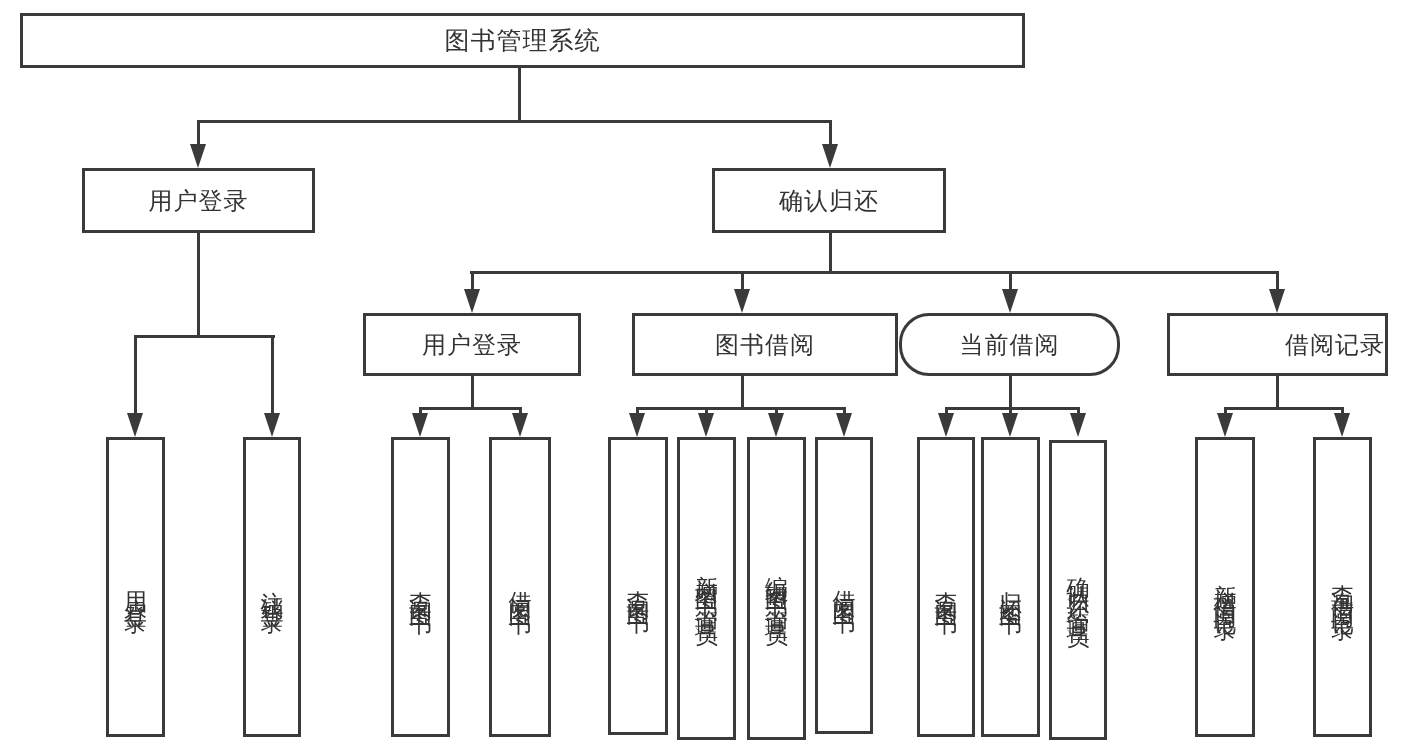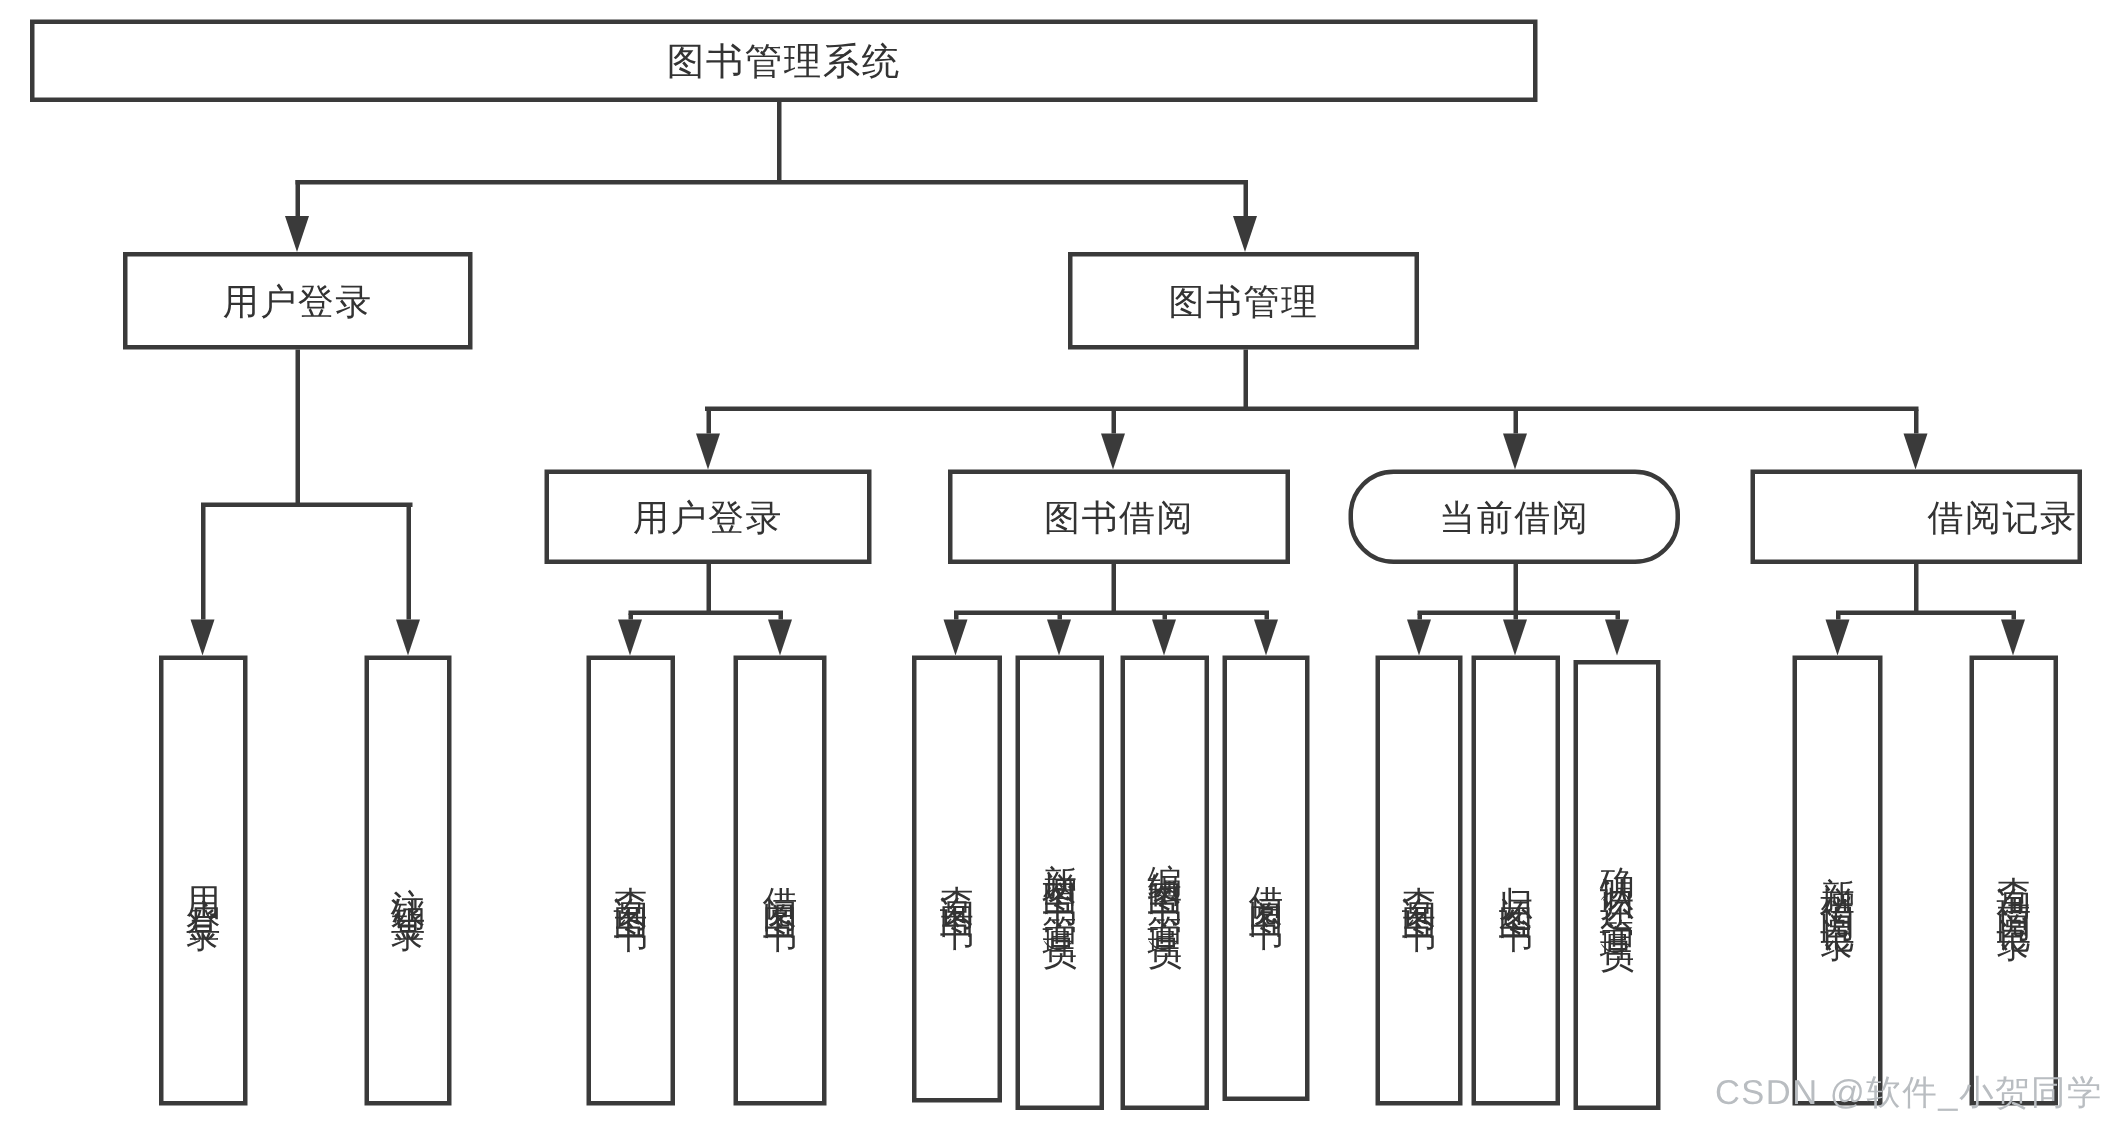--- a/index.html
+++ b/index.html
@@ -94,21 +94,21 @@
   </div>
   <div class="arrow" style="left:822px;top:120px;">
     <div class="shaft" style="height:24px;"></div>
       <div class="head"></div>
   </div>
 
   <div class="hbox" style="left:82px;top:168px;width:233px;height:65px;">
     <span>用户登录</span>
   </div>
   <div class="hbox" style="left:712px;top:168px;width:234px;height:65px;">
-    <span>图书管理</span>
+    <span>确认归还</span>
   </div>
 
   <div class="vline" style="left:197px;top:233px;width:3px;height:105px;"></div>
   <div class="hline" style="left:134px;top:335px;width:141px;height:3px;"></div>
   <div class="arrow" style="left:127px;top:337px;">
     <div class="shaft" style="height:76px;"></div>
       <div class="head"></div>
   </div>
   <div class="arrow" style="left:264px;top:337px;">
     <div class="shaft" style="height:76px;"></div>
@@ -130,21 +130,21 @@
       <div class="head"></div>
   </div>
   <div class="arrow" style="left:1269px;top:273px;">
     <div class="shaft" style="height:16px;"></div>
       <div class="head"></div>
   </div>
 
   <div class="hbox" style="left:363px;top:313px;width:218px;height:63px;">
     <span>用户登录</span>
   </div>
-  <div class="hbox" style="left:632px;top:313px;width:228px;height:63px;">
+  <div class="hbox" style="left:632px;top:313px;width:266px;height:63px;">
     <span>图书借阅</span>
   </div>
   <div class="hbox" style="left:899px;top:313px;width:221px;height:63px;border-radius:30px;">
     <span>当前借阅</span>
   </div>
   <div class="hbox" style="left:1167px;top:313px;width:221px;height:63px;justify-content:flex-end;">
     <span>借阅记录</span>
   </div>
 
   <div class="vline" style="left:471px;top:376px;width:3px;height:33px;"></div>
@@ -240,15 +240,14 @@
     <span>确认归还（管理员）</span>
   </div>
 
   <div class="vbox" style="left:1195px;top:437px;width:60px;height:300px;">
     <span>新增借阅记录</span>
   </div>
   <div class="vbox" style="left:1313px;top:437px;width:59px;height:300px;">
     <span>查询借阅记录</span>
   </div>
 
-  <div class="watermark">CSDN @软件_小贺同学</div>
 
 </div>
 
 </body></html>

